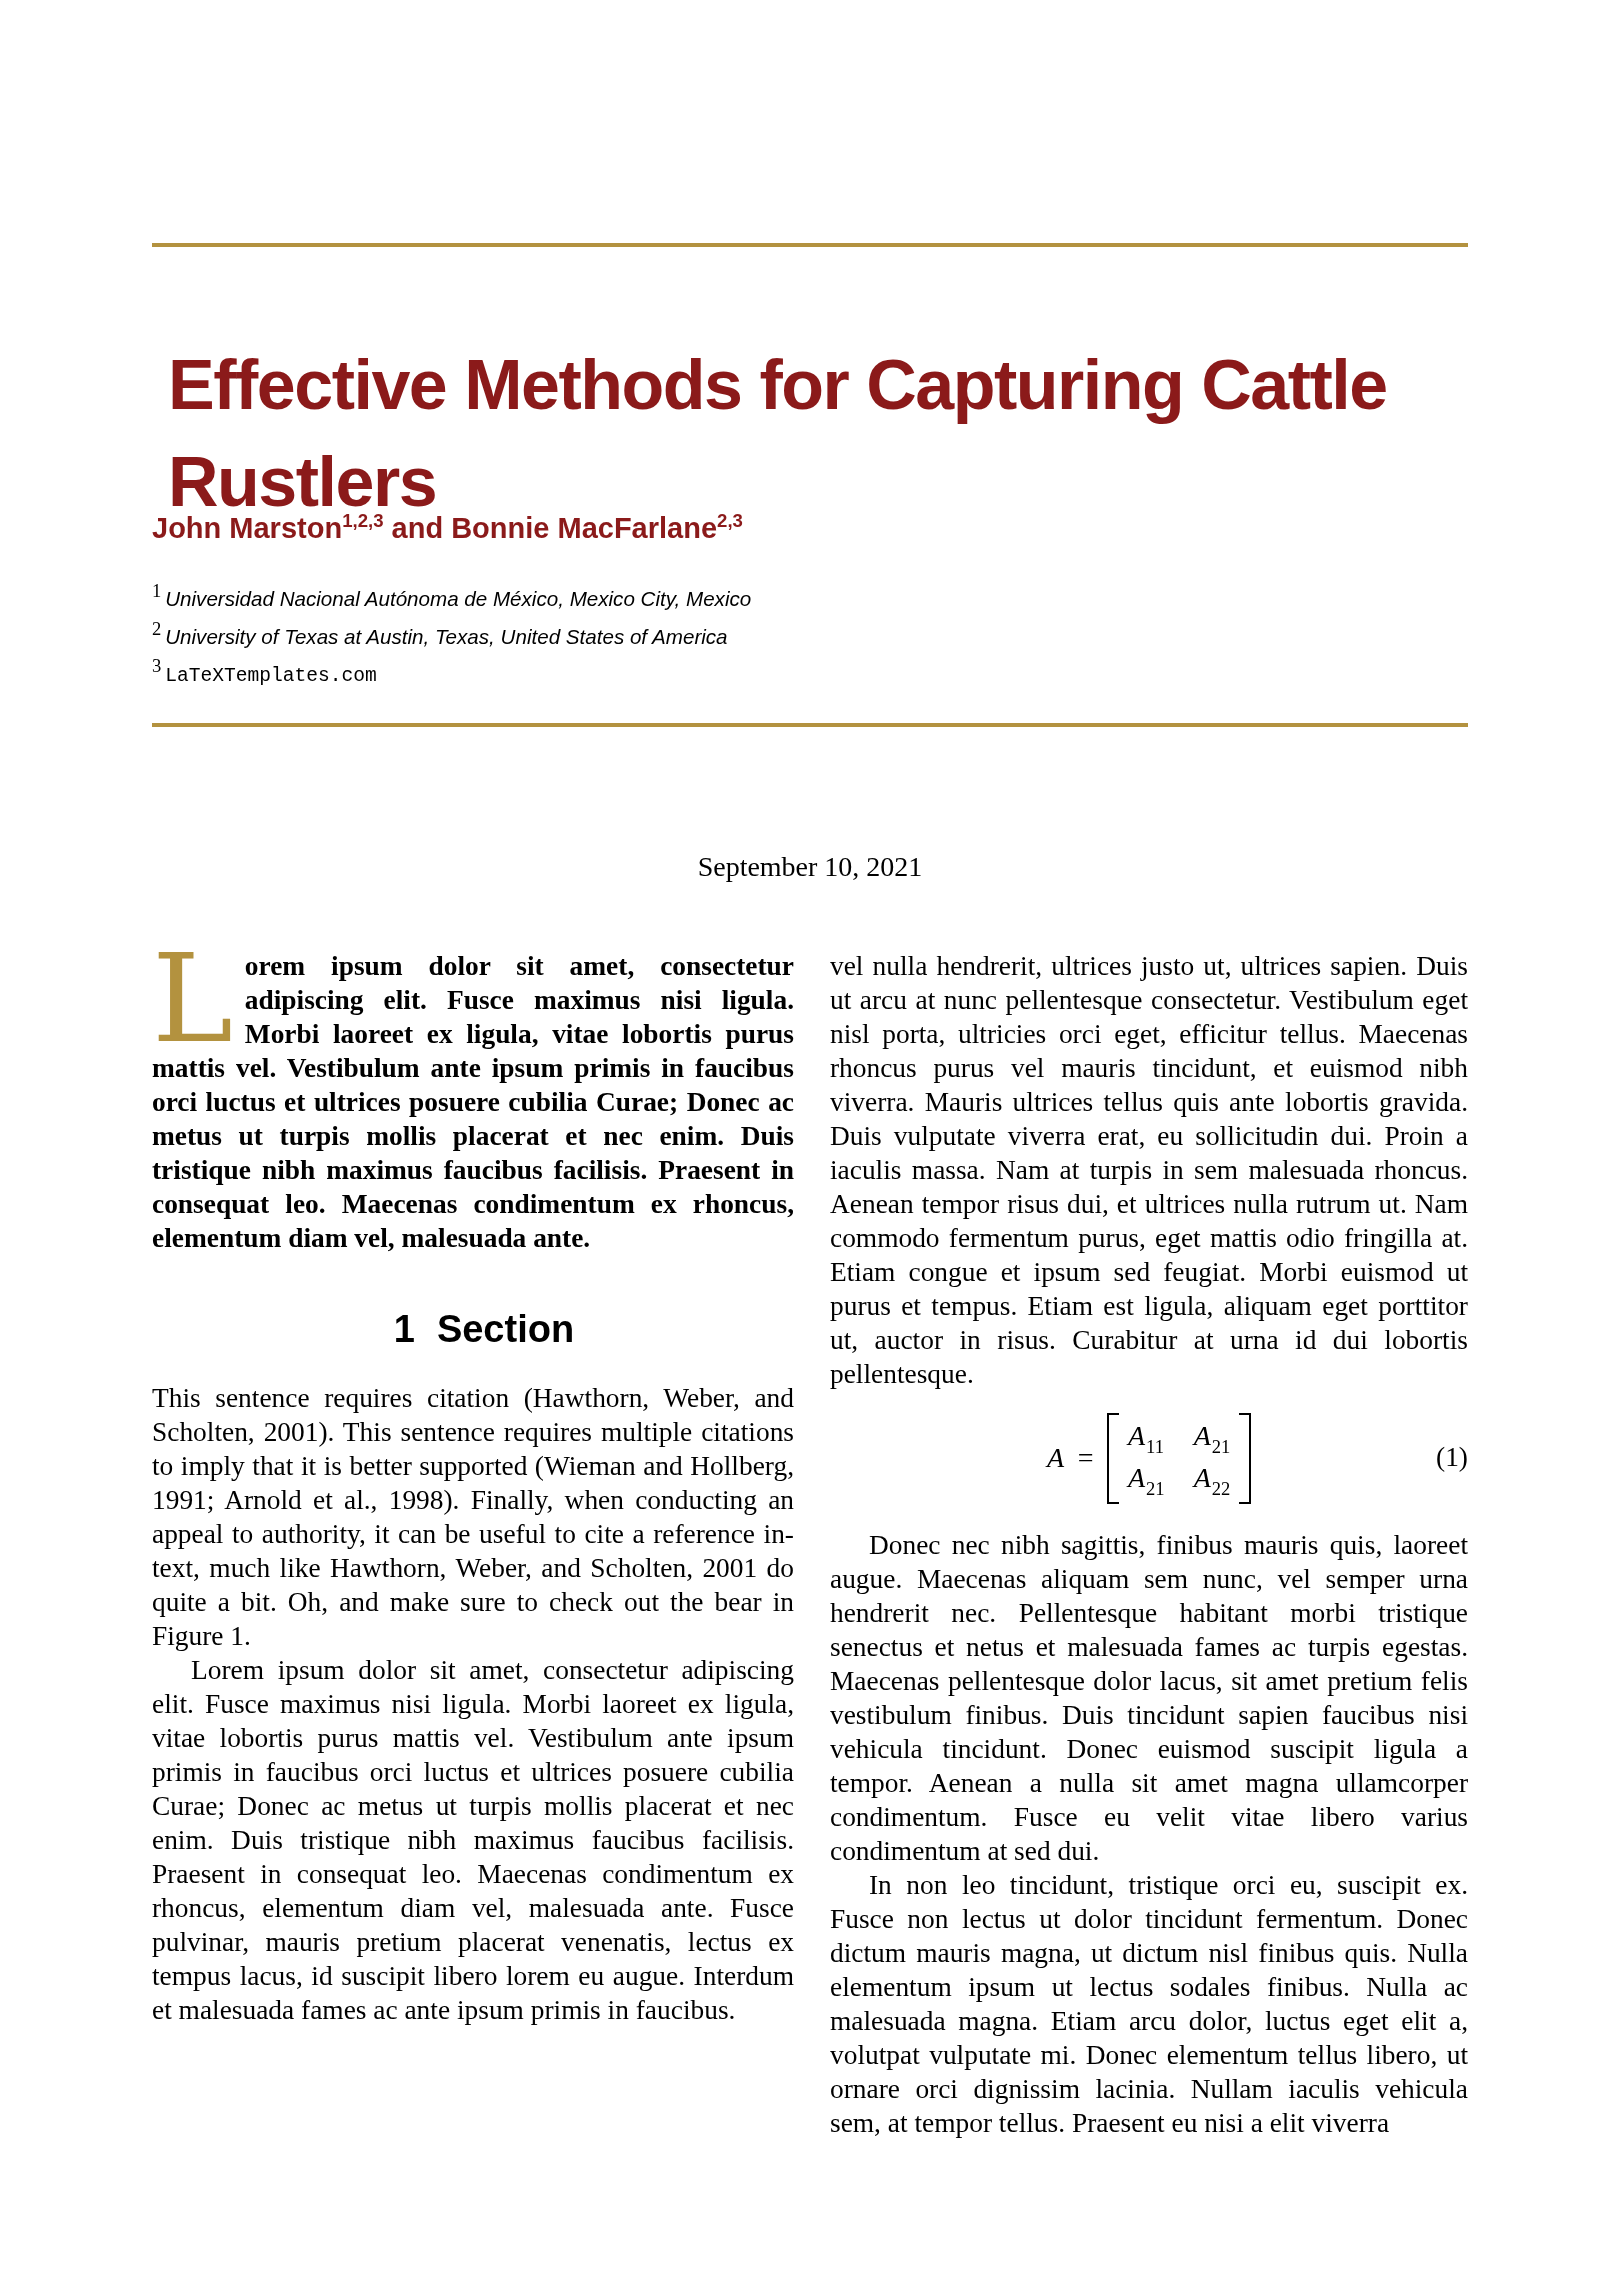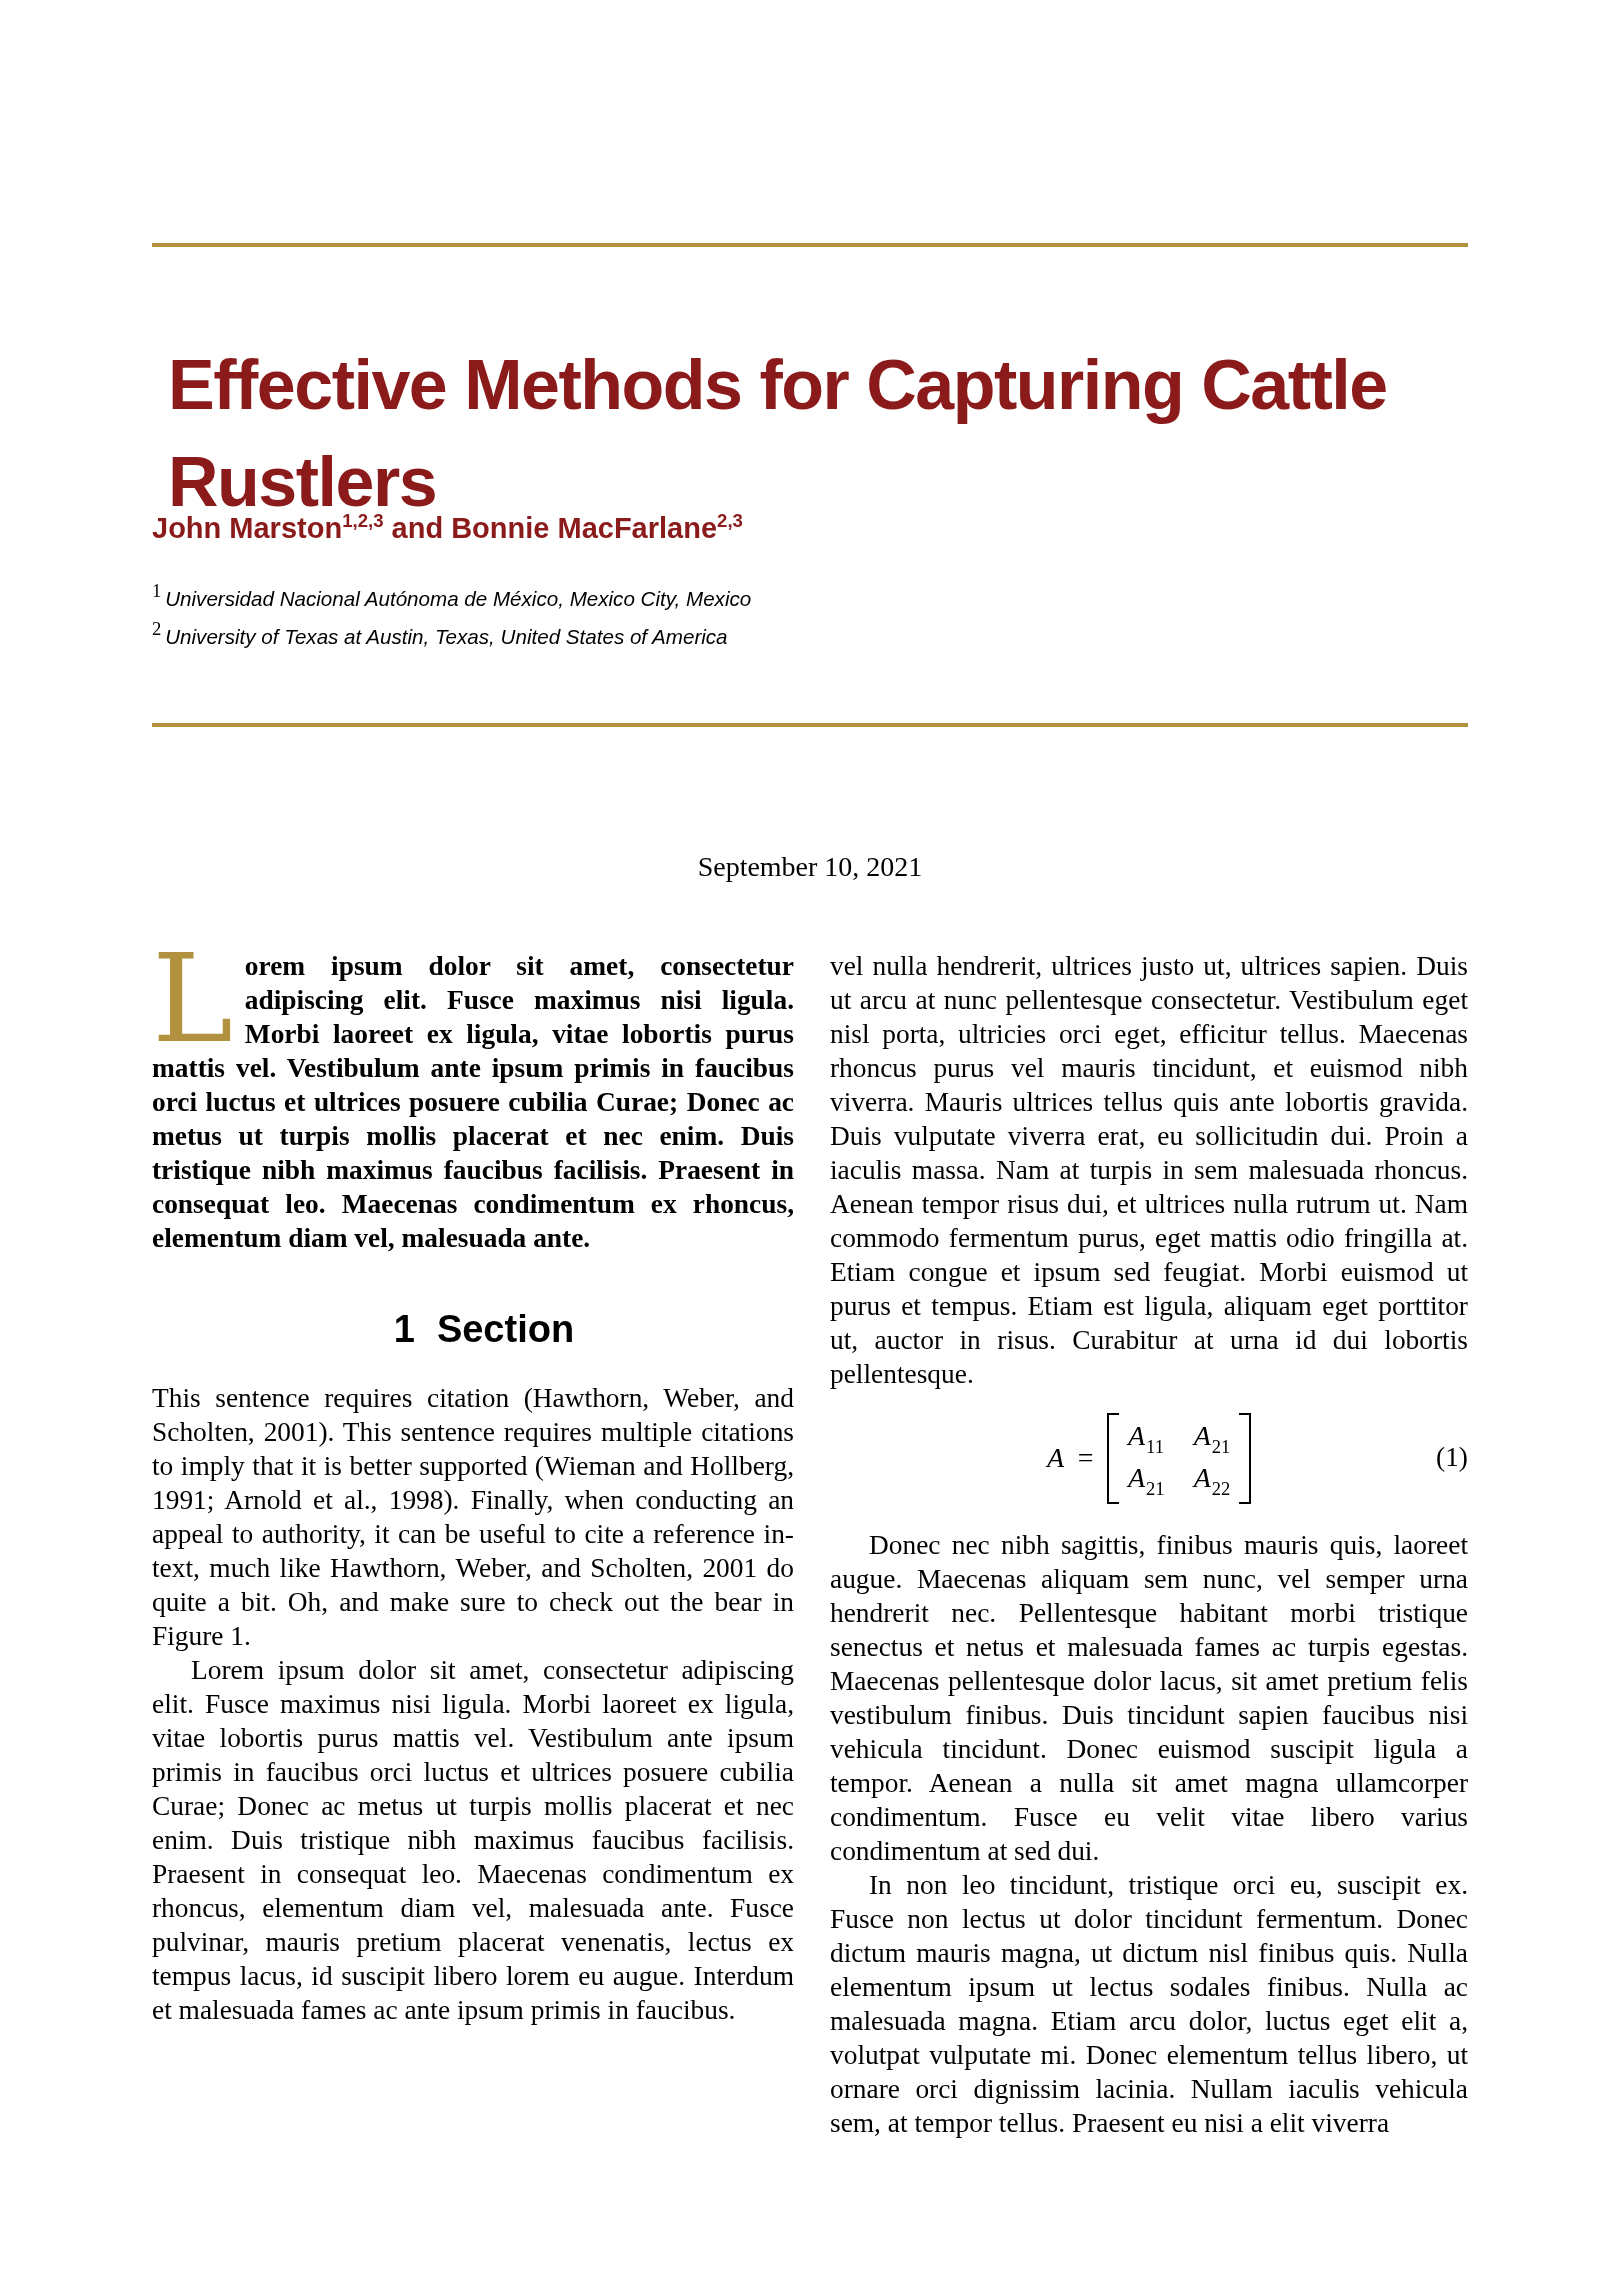--- a/index.html
+++ b/index.html
@@ -128,20 +128,23 @@
     <span>John Marston</span><span class="author-sup">1,2,3</span><span> and </span><span>Bonnie MacFarlane</span><span class="author-sup">2,3</span>
   </div>
 
   <div class="affiliations">
     <div class="affiliation">
       <span class="affil-marker">1</span><span class="affil-text">Universidad Nacional Autónoma de México, Mexico City, Mexico</span>
     </div>
     <div class="affiliation">
       <span class="affil-marker">2</span><span class="affil-text">University of Texas at Austin, Texas, United States of America</span>
     </div>
+    <div class="affiliation">
+      <span class="affil-marker">3</span><span class="affil-text mono">LaTeXTemplates.com</span>
+    </div>
   </div>
 
   <div class="rule rule-bottom"></div>
 
   <div class="pub-date">September 10, 2021</div>
 
   <div class="columns">
 
     <div class="col col-left">
       <p class="lead-paragraph"><span class="drop-cap">L</span><span>orem ipsum dolor sit amet, consectetur adipiscing elit. Fusce maximus nisi ligula. Morbi laoreet ex ligula, vitae lobortis purus mattis vel. Vestibulum ante ipsum primis in faucibus orci luctus et ultrices posuere cubilia Curae; Donec ac metus ut turpis mollis placerat et nec enim. Duis tristique nibh maximus faucibus facilisis. Praesent in consequat leo. Maecenas condimentum ex rhoncus, elementum diam vel, malesuada ante.</span></p>

